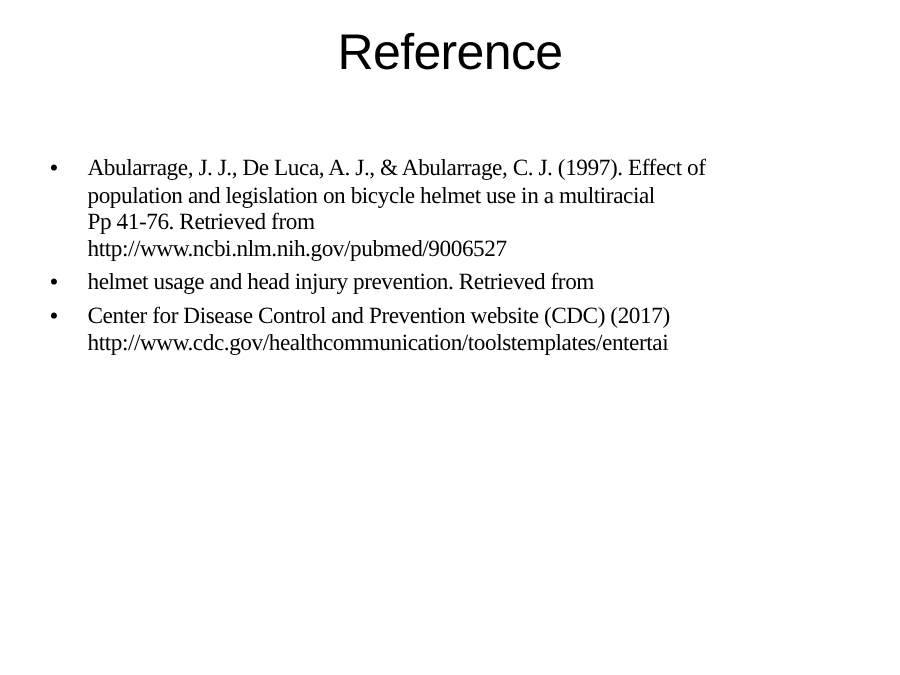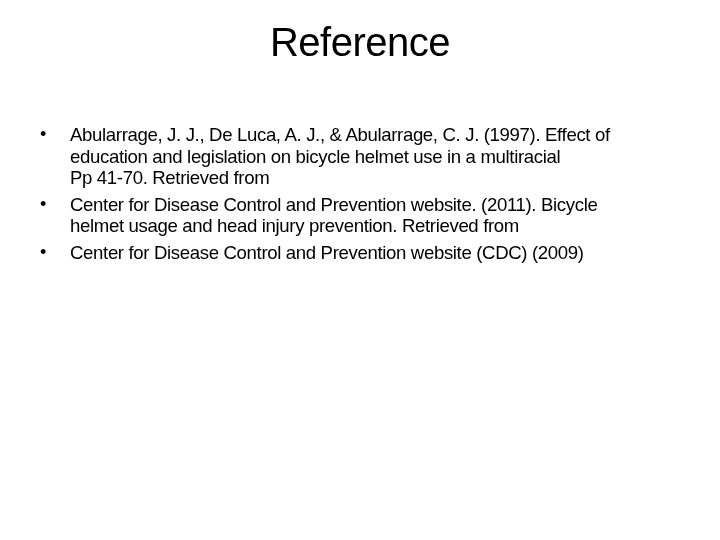--- a/index.html
+++ b/index.html
@@ -17,42 +17,43 @@
       margin: 0; padding: 0; list-style: none;
     }
     .ref {
       position: relative; padding-left: 34px; font-size: 18.6px; line-height: 21.6px;
       margin-bottom: 5px; word-break: break-all; letter-spacing: -0.35px;
     }
     .bullet {
       position: absolute; left: 4px; top: 0; font-size: 18px;
     }
     .ref-text { display: block; word-break: normal; overflow-wrap: anywhere; }
-    .line { display: block; white-space: nowrap; }
+    .line { display: block; white-space: nowrap; font-family: Liberation Serif, serif; }
   </style>
 </head>
 <body>
 
 <div class="title">Reference</div>
 
 <ul class="refs">
   <li class="ref">
     <span class="bullet">•</span>
     <span class="ref-text">
       <span class="line">Abularrage, J. J., De Luca, A. J., &amp; Abularrage, C. J. (1997). Effect of</span>
-      <span class="line">education and legislation on bicycle helmet use in a multiracial</span>
-      <span class="line">Pp 41-70. Retrieved from</span>
+      <span class="line">population and legislation on bicycle helmet use in a multiracial</span>
+      <span class="line">Pp 41-76. Retrieved from</span>
+      <span class="line">http://www.ncbi.nlm.nih.gov/pubmed/9006527</span>
     </span>
   </li>
   <li class="ref">
     <span class="bullet">•</span>
     <span class="ref-text">
-      <span class="line">Center for Disease Control and Prevention website. (2011). Bicycle</span>
       <span class="line">helmet usage and head injury prevention. Retrieved from</span>
     </span>
   </li>
   <li class="ref">
     <span class="bullet">•</span>
     <span class="ref-text">
-      <span class="line">Center for Disease Control and Prevention website (CDC) (2009)</span>
+      <span class="line">Center for Disease Control and Prevention website (CDC) (2017)</span>
+      <span class="line">http://www.cdc.gov/healthcommunication/toolstemplates/entertai</span>
     </span>
   </li>
 </ul>
 
 </body></html>

